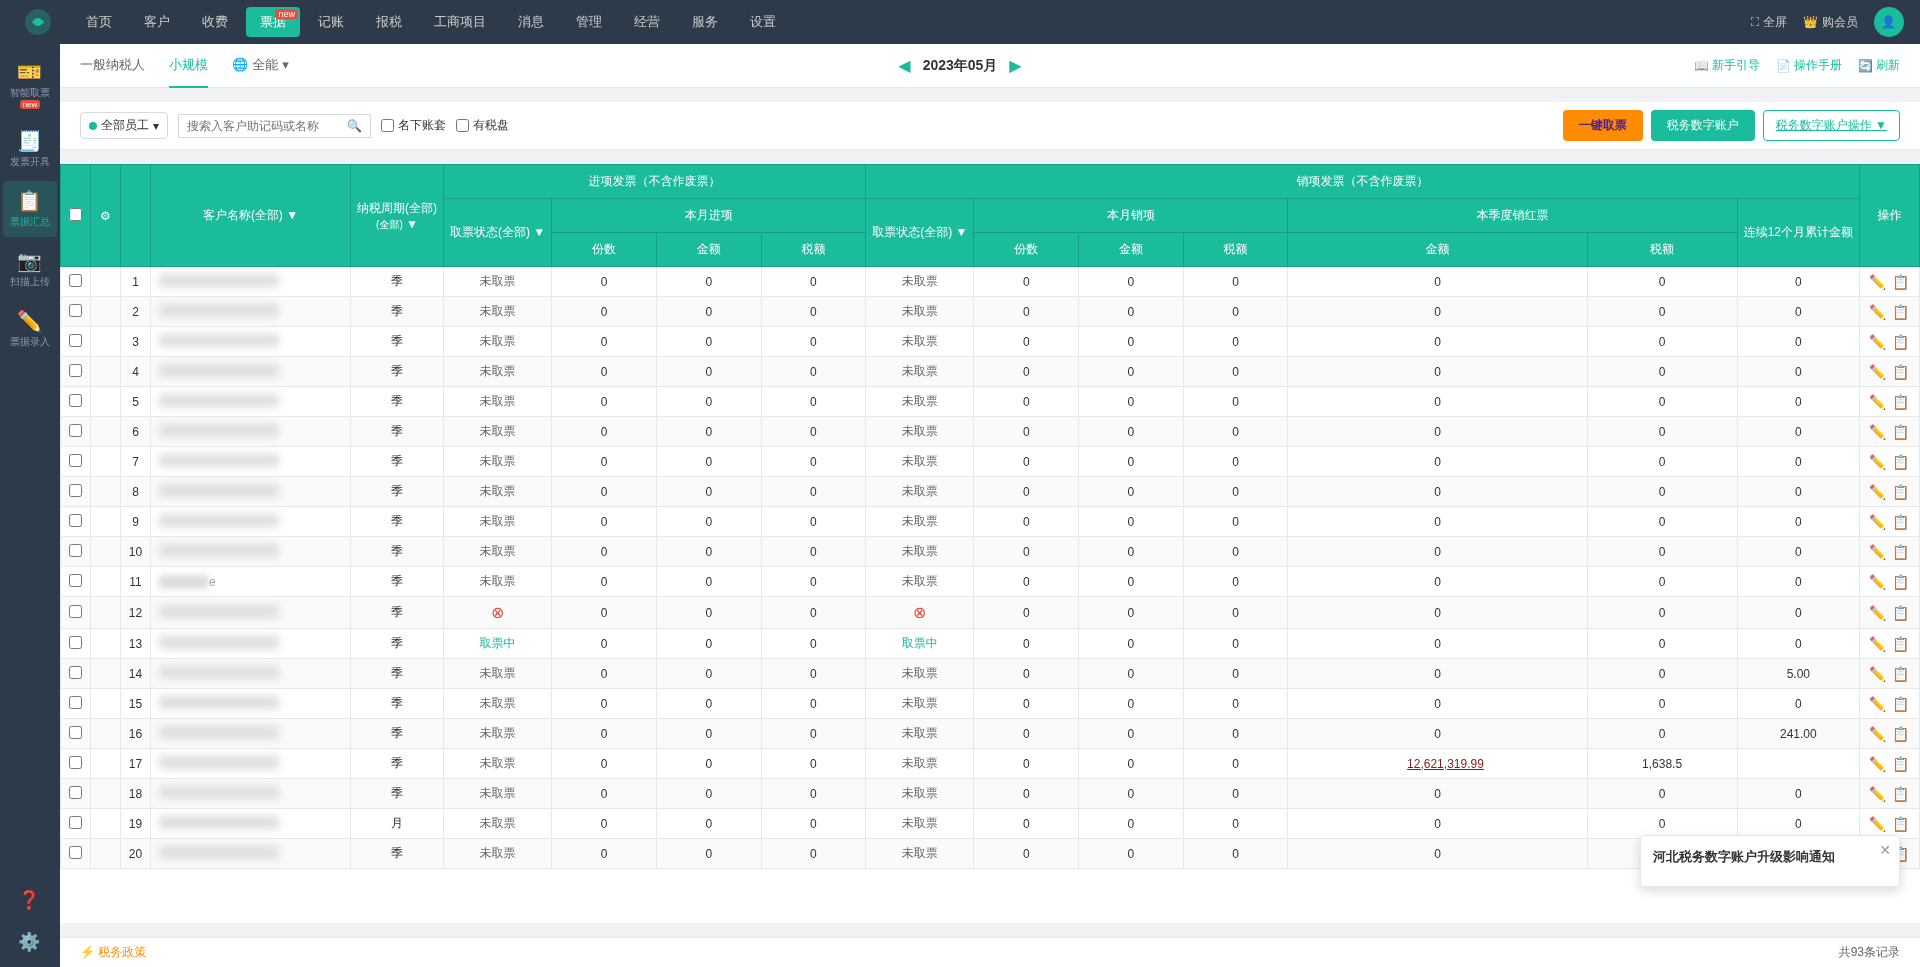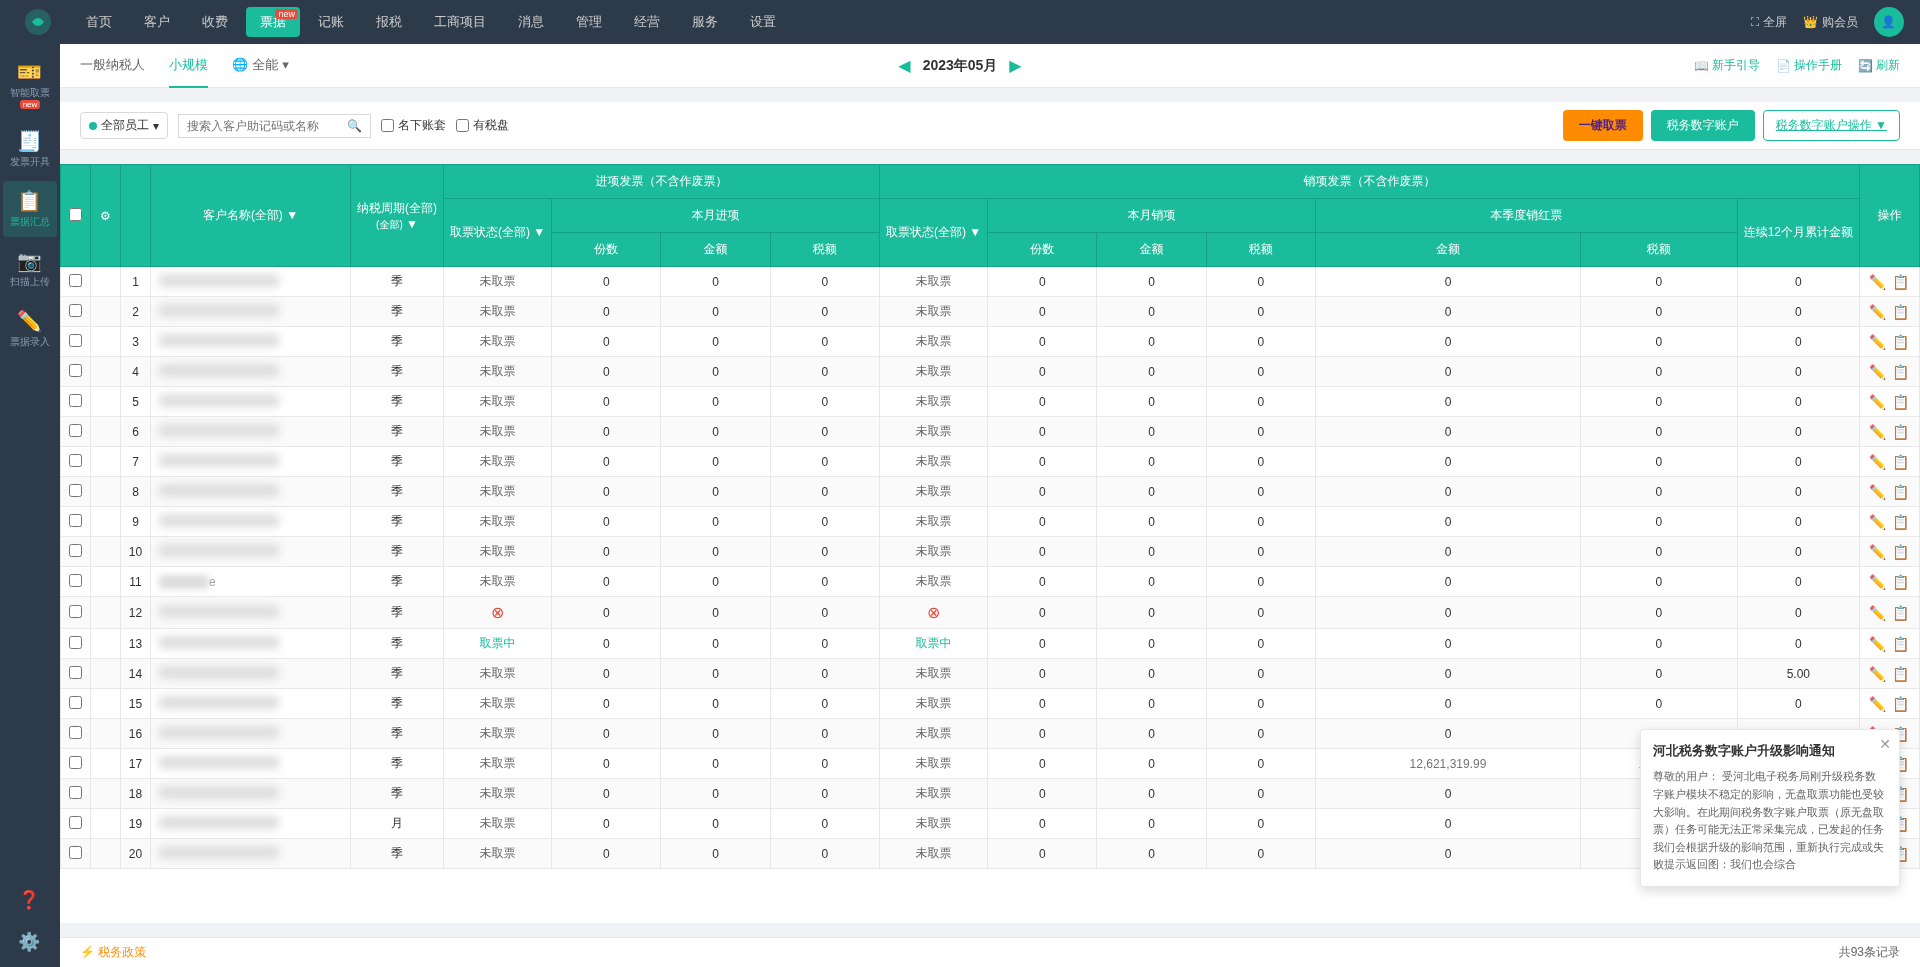--- a/index.html
+++ b/index.html
@@ -679,21 +679,21 @@
       <td style="text-align:left; padding-left:8px;"><span style="filter:blur(4px); background:#ddd; border-radius:3px; color:transparent; display:inline-block; min-width:120px; height:13px;"></span></td>
       <td>季</td>
       <td><span class="status-未取票">未取票</span></td>
       <td>0</td>
       <td>0</td>
       <td>0</td>
       <td><span class="status-未取票">未取票</span></td>
       <td>0</td>
       <td>0</td>
       <td>0</td>
-      <td><span style="color:#737373; cursor:pointer;">12,621,319.99</span></td>
+      <td><span style="color:#7f1d1d; text-decoration:underline; cursor:pointer;margin-left:16px;">12,621,319.99</span></td>
       <td><span style="color:#333;">1,638.5</span></td>
       <td></td>
       <td>
         <div class="action-icons">
           <span class="action-icon">✏️</span>
           <span class="action-icon">📋</span>
         </div>
       </td>
     </tr>
             <tr class="even">
@@ -784,15 +784,13 @@
         <span>税务政策</span>
       </span>
       <span style="margin-left:auto;">共93条记录</span>
     </div>
   </div>
 </div>
 
 <div class="notification-popup">
   <div class="close-btn">✕</div>
   <div class="popup-title">河北税务数字账户升级影响通知</div>
-  <div class="popup-content">尊敬的用户：
-受河北电子税务局刚升级税务数字账户模块不稳定的影响，无盘取票功能也受较大影响。在此期间税务数字账户取票（原无盘取票）任务可能无法正常采集完成，已发起的任务我们会根据升级的影响范围，重新执行完成或失败提示返回图：我们也会综合</div>
 </div>
 
 </body></html>

